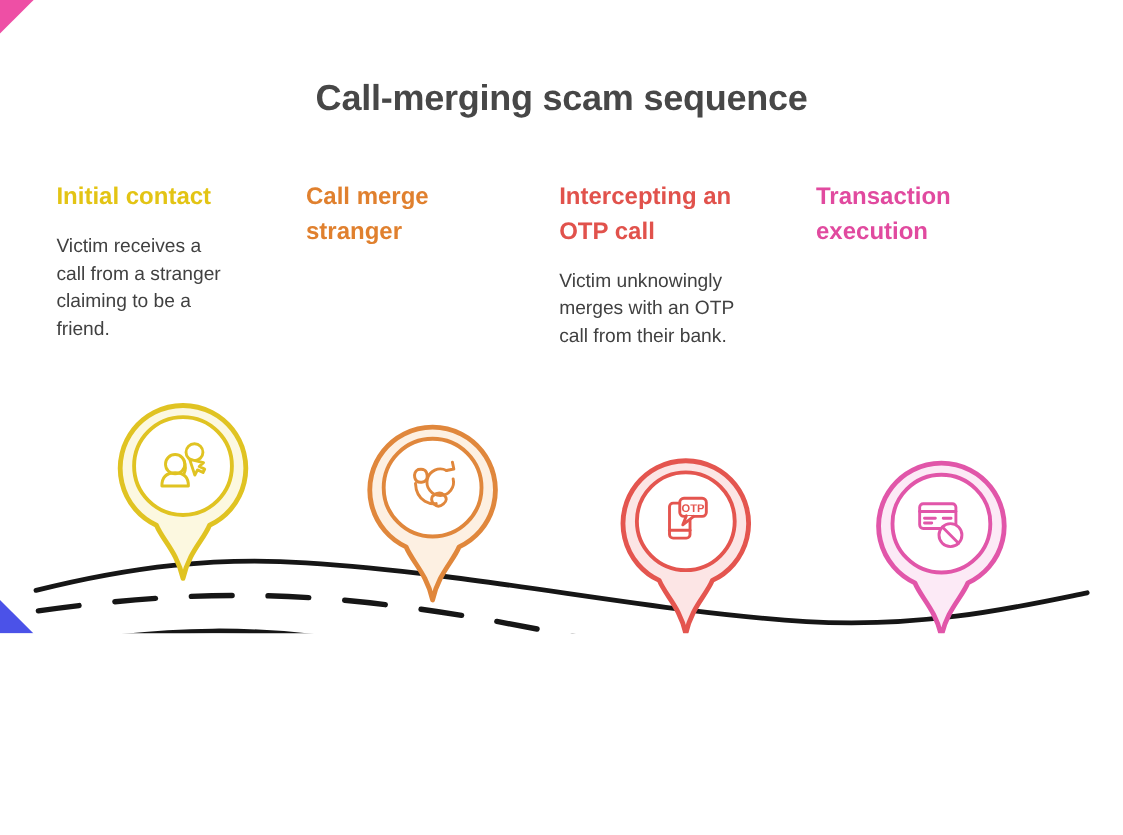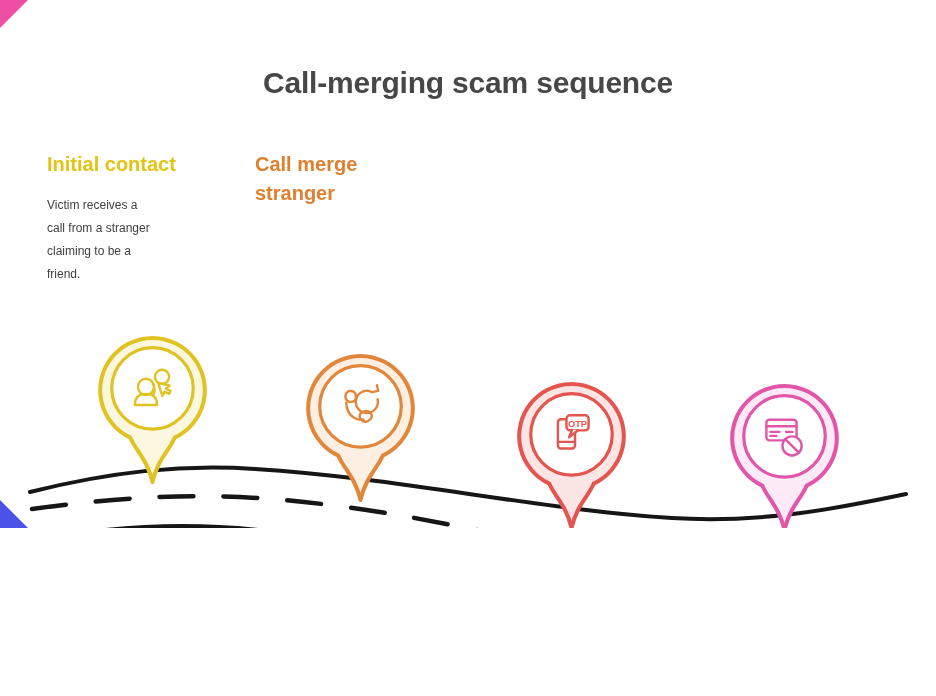--- a/index.html
+++ b/index.html
@@ -6,21 +6,21 @@
   #stage{
     position:relative;width:936px;height:528px;background:#ffffff;overflow:hidden;
     font-family:"Liberation Sans","DejaVu Sans",sans-serif;
   }
   .title{
     position:absolute;top:66px;left:0;width:936px;text-align:center;
     font-size:30px;font-weight:bold;color:#474747;letter-spacing:-.2px;
   }
   .col{position:absolute;top:150px;width:210px;}
   .col .hd{font-size:20px;font-weight:bold;line-height:29px;white-space:pre-line;}
-  .col .bd{margin-top:15px;font-size:12px;line-height:23px;color:#414141;white-space:pre-line;}
+  .col .bd{margin-top:15px;font-size:16px;line-height:23px;color:#414141;white-space:pre-line;}
   #col1{left:47px}  #col1 .hd{color:#e3c414}
   #col2{left:255px} #col2 .hd{color:#e0802e}
   #col3{left:466px} #col3 .hd{color:#e1524c}
   #col4{left:680px} #col4 .hd{color:#e14a9f}
   .road{position:absolute;left:0;top:450px;}
   .pin{position:absolute;}
   #pin1{left:92px;top:331px}
   #pin2{left:300px;top:349px}
   #pin3{left:511px;top:377px}
   #pin4{left:724px;top:379px}
@@ -43,21 +43,30 @@
     <div class="hd">Initial contact</div>
     <div class="bd">Victim receives a
 call from a stranger
 claiming to be a
 friend.</div>
   </div>
   <div class="col" id="col2">
     <div class="hd">Call merge
 stranger</div>
   </div>
+  <div class="col" id="col3">
+    <div class="hd">Intercepting an
+OTP call</div>
+    <div class="bd">Victim unknowingly
+merges with an OTP
+call from their bank.</div>
+  </div>
   <div class="col" id="col4">
+    <div class="hd">Transaction
+execution</div>
   </div>
 
   <svg class="road" width="936" height="246" viewBox="0 0 936 246" fill="none" stroke="#161616" stroke-linecap="round">
     <path stroke-width="4" d="M30,42 C110,22 180,14 255,19 C400,28 540,60 672,68 C770,74 852,55 906,44"></path>
     <path stroke-width="4.5" stroke-dasharray="34 30" d="M32,59 C140,44 225,42 322,54 C450,69 548,100 662,112 C760,122 850,116 908,113"></path>
     <path stroke-width="4" d="M30,91 C130,72 225,70 322,90 C470,118 572,146 682,172 C775,194 860,198 906,194"></path>
   </svg>
 
   <svg class="pin" id="pin1" width="121" height="157" viewBox="0 0 120 156">
     <path d="M38,106 A52,52 0 1 1 82,106 C76.5,119 65,128 60,150 C55,128 43.5,119 38,106 Z" fill="#fcf8e0" stroke="#e0c322" stroke-width="4" stroke-linejoin="round"></path>

